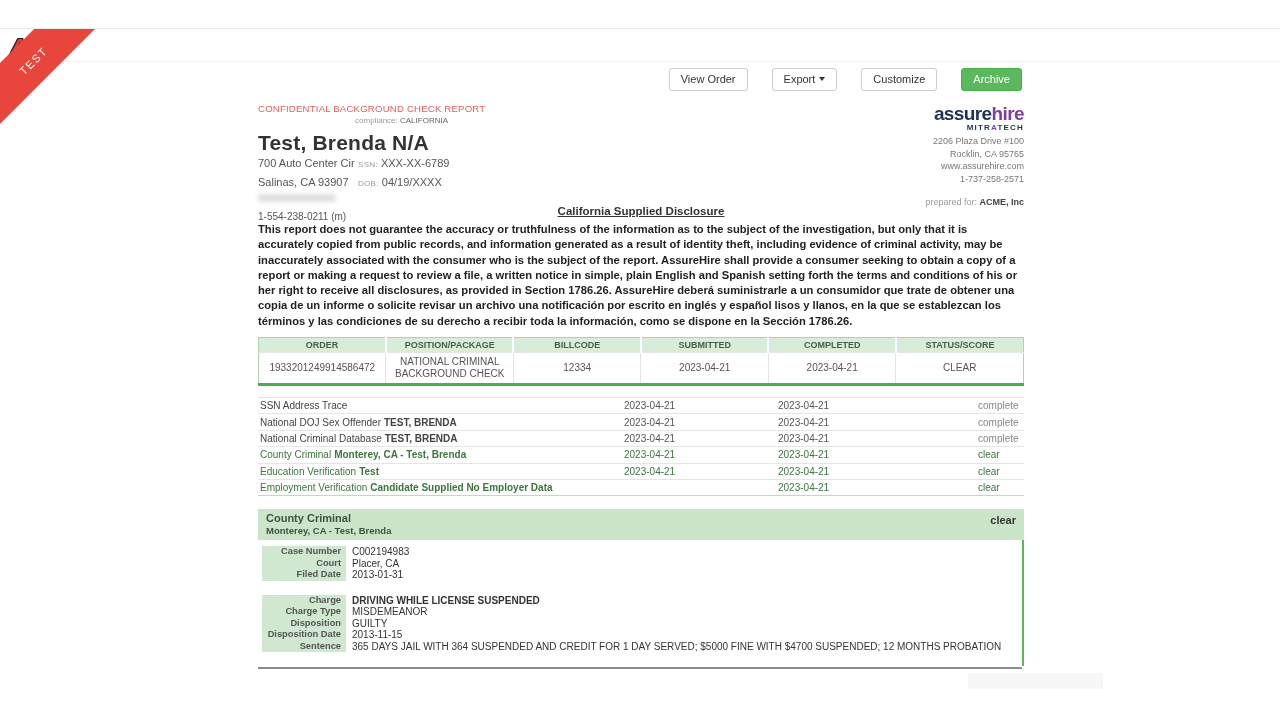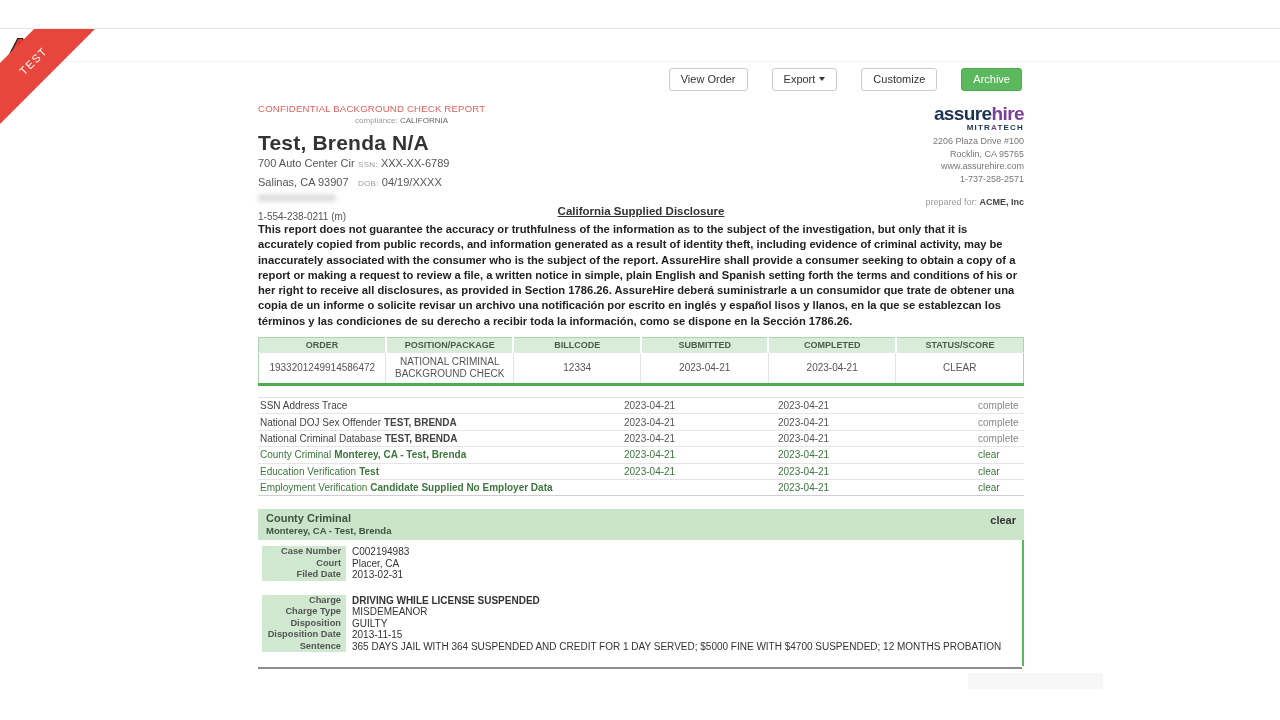--- a/index.html
+++ b/index.html
@@ -216,21 +216,21 @@
         <div class="field-row">
           <div class="f-label">Case Number</div>
           <div class="f-value">C002194983</div>
         </div>
         <div class="field-row">
           <div class="f-label">Court</div>
           <div class="f-value">Placer, CA</div>
         </div>
         <div class="field-row">
           <div class="f-label">Filed Date</div>
-          <div class="f-value">2013-02-31</div>
+          <div class="f-value">2013-01-31</div>
         </div>
         <div class="field-gap"></div>
         <div class="field-row">
           <div class="f-label">Charge</div>
           <div class="f-value bold">DRIVING WHILE LICENSE SUSPENDED</div>
         </div>
         <div class="field-row">
           <div class="f-label">Charge Type</div>
           <div class="f-value">MISDEMEANOR</div>
         </div>

